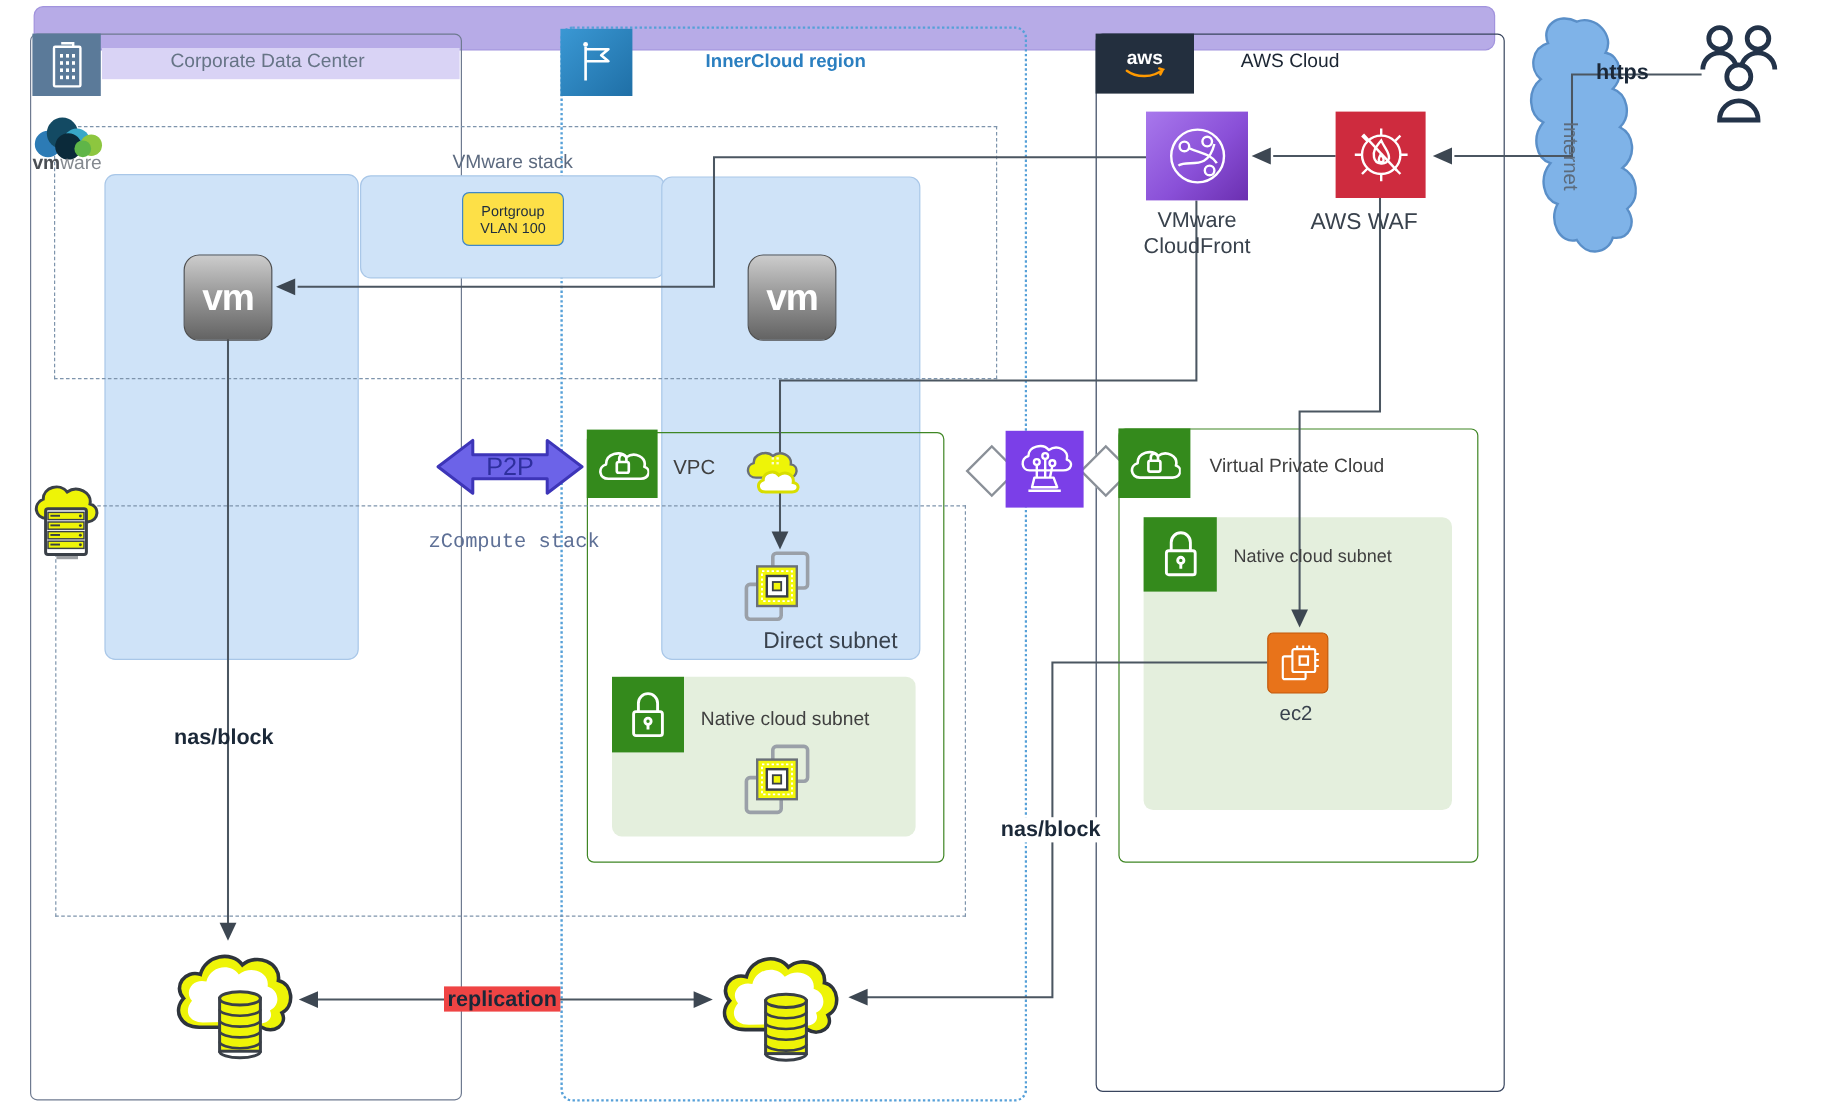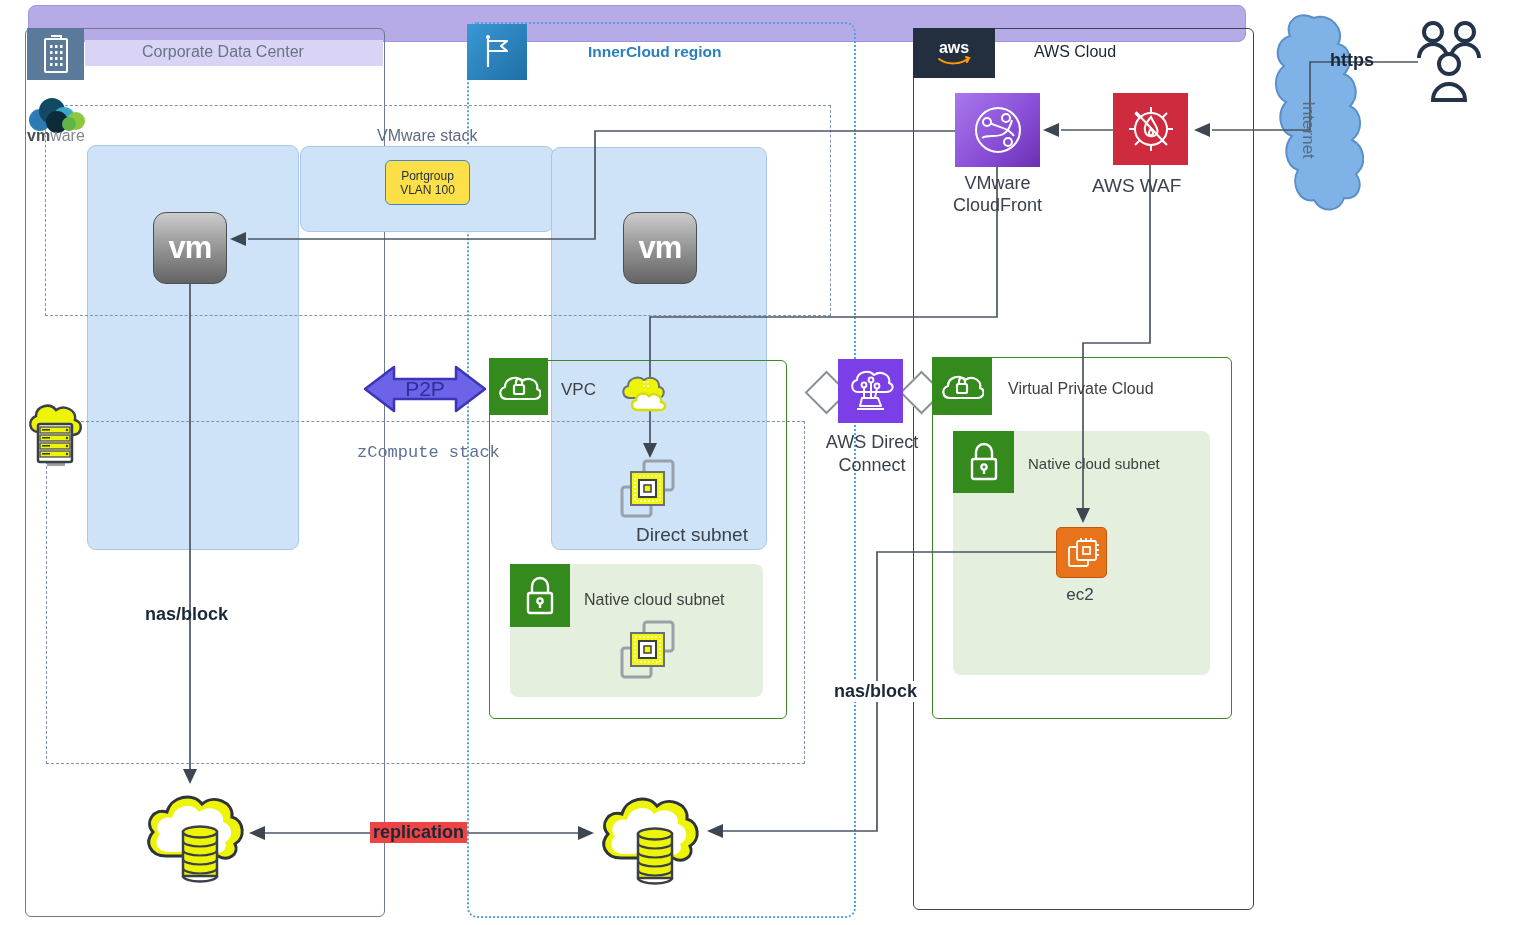--- a/index.html
+++ b/index.html
@@ -271,24 +271,20 @@
           <circle cx="23" cy="12" r="2.4"></circle>
           <circle cx="29" cy="18" r="2.4"></circle>
       <line x1="16" y1="19" x2="16" y2="30"></line>
           <line x1="23" y1="14" x2="23" y2="30"></line>
           <line x1="29" y1="20" x2="27" y2="30"></line>
       <path d="M14 30 H30 L33 38 H12 Z"></path>
           <line x1="9" y1="41" x2="36" y2="41"></line>
         </g>
     </svg>
   </div>
-  <div class="lbl" style="left:800px;top:431px;width:144px;text-align:center;font-size:18px;line-height:23px;z-index:6;">
-    <div>AWS Direct</div>
-    <div>Connect</div>
-  </div>
 
   <div class="gicon" style="left:932px;top:357px;width:60px;height:58px;">
     <svg width="44" height="32" viewBox="0 0 44 32">
         <g stroke="#fff" stroke-width="2.2" fill="none" stroke-linejoin="round">
       <path d="M10 28 C2 28 1 18 8 16 C8 7 20 4 25 10 C32 5 42 10 40 18 C46 20 44 28 37 28 Z"></path>
       <rect x="17" y="14" width="10" height="9" rx="1.5"></rect>
           <path d="M19 14 V11 a3 3 0 0 1 6 0 V14"></path>
         </g>
     </svg>
   </div>

